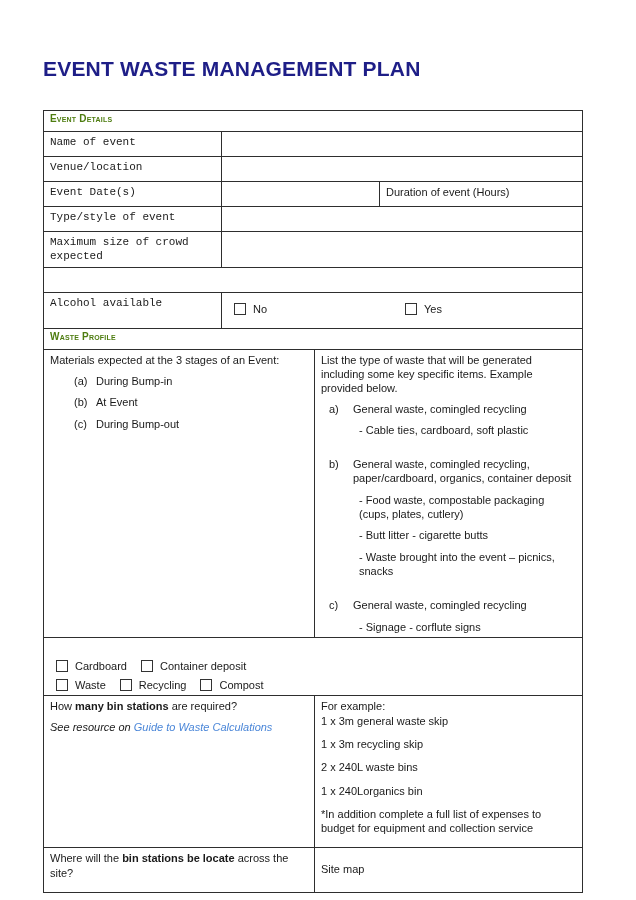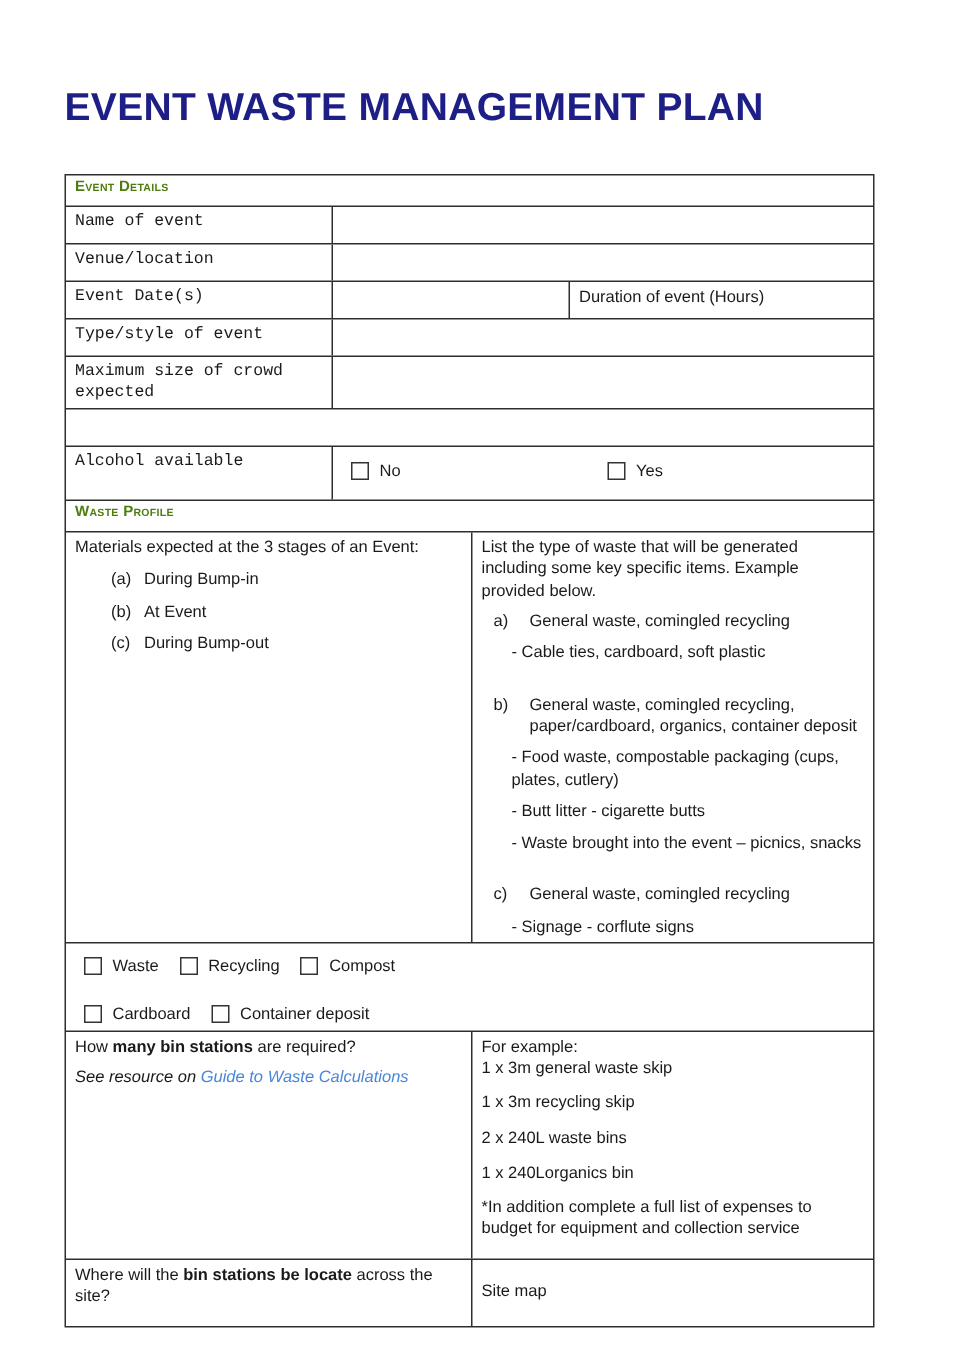--- a/index.html
+++ b/index.html
@@ -1,19 +1,19 @@
 <!DOCTYPE html>
 <html><head>
 <meta charset="utf-8">
 <style>
   html,body{margin:0;padding:0;background:#fff;}
   body{width:636px;height:900px;position:relative;overflow:hidden;
        font-family:"Liberation Sans","DejaVu Sans",sans-serif;color:#1a1a1a;}
   .doc{position:absolute;left:43px;top:57px;width:540px;}
-  h1.title{margin:0 0 30px 0;font-size:26px;line-height:1.1;font-weight:bold;
+  h1.title{margin:0 0 30px 0;font-size:21px;line-height:1.1;font-weight:bold;
            color:#1e1e87;letter-spacing:.2px;white-space:nowrap;}
   .tbl{border:1px solid #2e2e2e;width:540px;box-sizing:border-box;font-size:11px;line-height:1.3;}
   .row{display:flex;border-top:1px solid #2e2e2e;align-items:stretch;}
   .row:first-child{border-top:none;}
   .cell{box-sizing:border-box;padding:3px 6px;}
   .cell + .cell{border-left:1px solid #2e2e2e;}
   .sechead{width:100%;padding:1px 6px 2px 6px;font-variant:small-caps;font-weight:bold;
            font-size:10px;color:#4d7c0f;letter-spacing:.2px;}
   .hrow{min-height:20px;}
   .r24{min-height:24px;}
@@ -27,21 +27,21 @@
   .half2{display:flex;padding-left:12px;}
   .half2 .cbgroup{width:50%;display:flex;align-items:flex-start;padding-top:6px;}
   .cb{display:inline-block;width:10px;height:10px;border:1.4px solid #333;background:#fff;
       margin-right:7px;flex:none;margin-top:1px;}
   .wcol{width:270px;flex:none;}
   .wcol2{flex:1;}
   .stage{display:flex;margin:7px 0 0 24px;}
   .stage .mk{width:22px;flex:none;}
   .witem{display:flex;margin-left:8px;}
   .witem .mk{width:24px;flex:none;}
-  .wsub{margin-left:20px;margin-top:7px;}
+  .wsub{margin-left:38px;margin-top:7px;}
   .mt6{margin-top:6px;}
   .mt20{margin-top:20px;}
   .cbline{display:flex;align-items:flex-start;padding-top:5px;padding-left:6px;}
   .cbline .cbgroup{display:flex;align-items:flex-start;margin-right:14px;}
   .cbline2{margin-top:13px;}
   .b{font-weight:bold;}
   .i{font-style:italic;}
   a.link{color:#4a86d8;text-decoration:none;cursor:pointer;}
   .exline{margin-top:9px;}
   .exfirst{margin-top:0;}
@@ -145,42 +145,42 @@
           <span class="mk">c)</span>
           <span>General waste, comingled recycling</span>
         </div>
         <div class="wsub">- Signage - corflute signs</div>
       </div>
     </div>
 
 
     <div class="row r44">
       <div class="cell wcol2">
+        <div class="cbline cbline2">
+          <span class="cbgroup">
+            <span class="cb"></span>
+            <span>Cardboard</span>
+          </span>
+          <span class="cbgroup">
+            <span class="cb"></span>
+            <span>Container deposit</span>
+          </span>
+        </div>
         <div class="cbline">
           <span class="cbgroup">
             <span class="cb"></span>
             <span>Waste</span>
           </span>
           <span class="cbgroup">
             <span class="cb"></span>
             <span>Recycling</span>
           </span>
           <span class="cbgroup">
             <span class="cb"></span>
             <span>Compost</span>
-          </span>
-        </div>
-        <div class="cbline cbline2">
-          <span class="cbgroup">
-            <span class="cb"></span>
-            <span>Cardboard</span>
-          </span>
-          <span class="cbgroup">
-            <span class="cb"></span>
-            <span>Container deposit</span>
           </span>
         </div>
       </div>
     </div>
 
     <div class="row r151">
       <div class="cell wcol">
         <div><span>How </span><span class="b">many bin stations</span><span> are required?</span></div>
         <div class="i q2"><span>See resource on </span><a class="link">Guide to Waste Calculations</a></div>
       </div>

